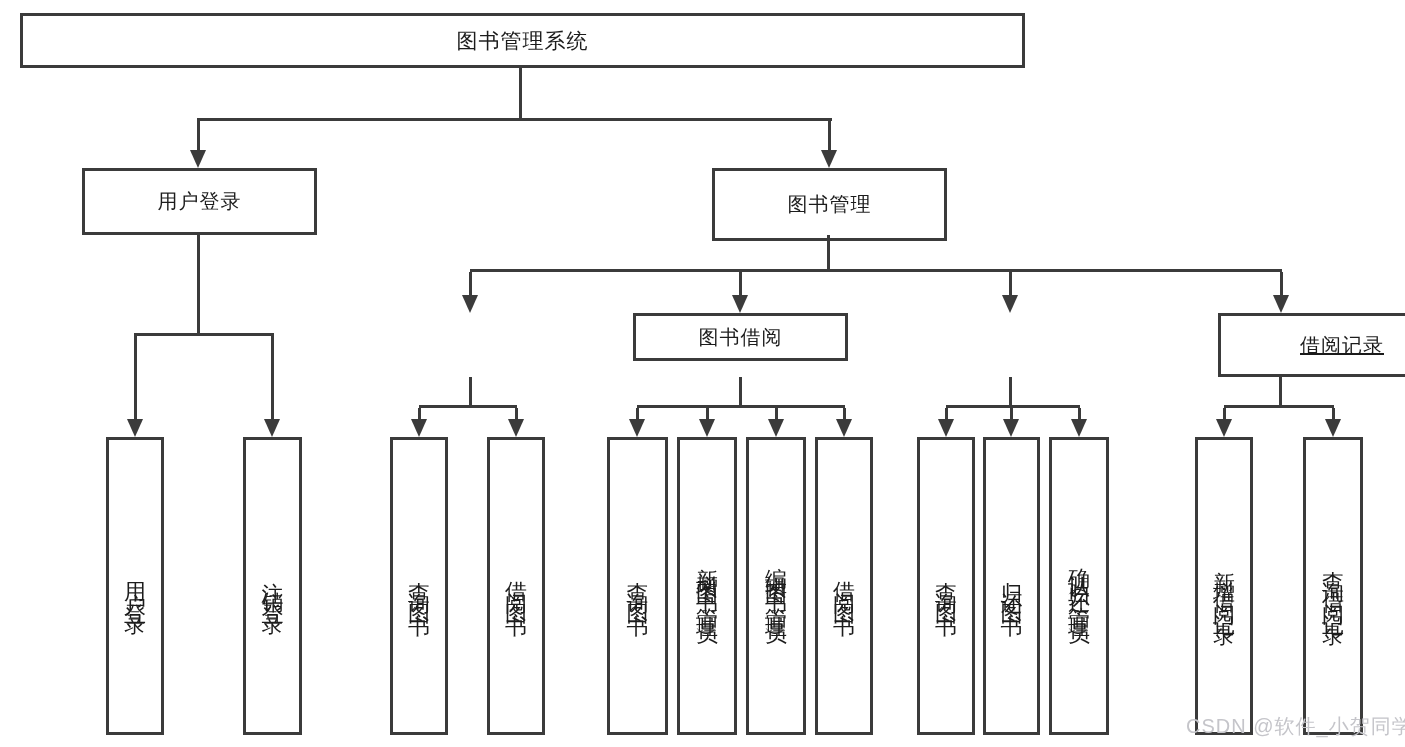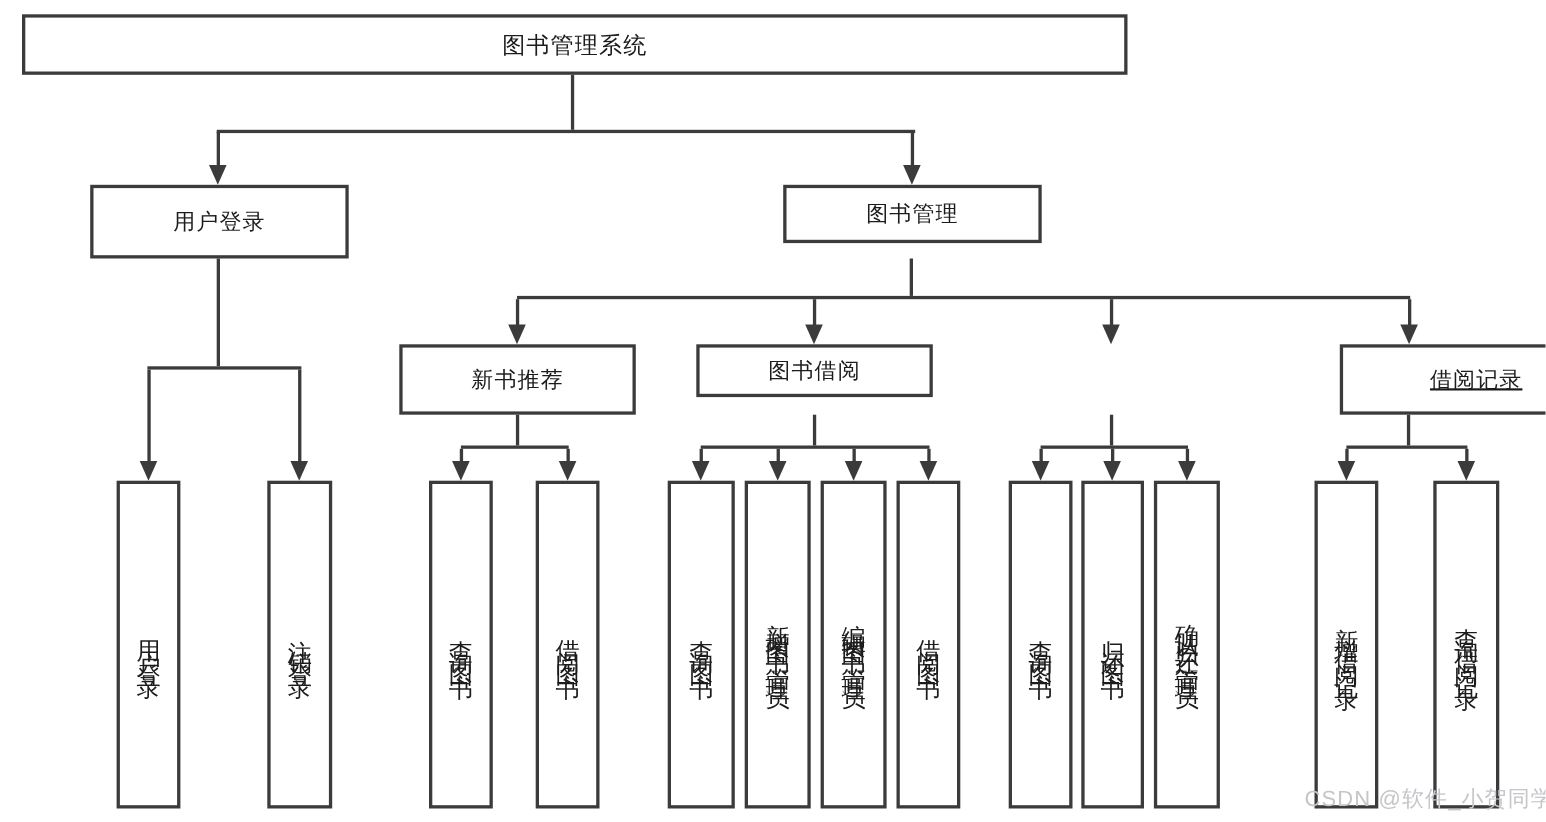--- a/index.html
+++ b/index.html
@@ -55,21 +55,21 @@
       <div class="head"></div>
     </div>
   <div class="arrow" style="left:821px;top:120px;height:48px;">
       <div class="shaft"></div>
       <div class="head"></div>
     </div>
 
   <div class="box" style="left:82px;top:168px;width:235px;height:67px;">
     <span class="hlabel">用户登录</span>
   </div>
-  <div class="box" style="left:712px;top:168px;width:235px;height:53px;">
+  <div class="box" style="left:712px;top:168px;width:235px;height:73px;">
     <span class="hlabel">图书管理</span>
   </div>
 
   <div class="vline" style="left:197px;top:235px;width:3px;height:98px;"></div>
   <div class="hline" style="left:134px;top:333px;width:140px;height:3px;"></div>
   <div class="arrow" style="left:127px;top:336px;height:101px;">
       <div class="shaft"></div>
       <div class="head"></div>
     </div>
   <div class="arrow" style="left:264px;top:336px;height:101px;">
@@ -89,23 +89,20 @@
     </div>
   <div class="arrow" style="left:1002px;top:272px;height:41px;">
       <div class="shaft"></div>
       <div class="head"></div>
     </div>
   <div class="arrow" style="left:1273px;top:272px;height:41px;">
       <div class="shaft"></div>
       <div class="head"></div>
     </div>
 
-  <div class="box" style="left:363px;top:313px;width:215px;height:64px;">
-    <span class="hlabel">新书推荐</span>
-  </div>
   <div class="box" style="left:633px;top:313px;width:215px;height:48px;">
     <span class="hlabel">图书借阅</span>
   </div>
   <div class="box" style="left:1218px;top:313px;width:248px;height:64px;text-decoration:underline;">
     <span class="hlabel">借阅记录</span>
   </div>
 
   <div class="vline" style="left:469px;top:377px;width:3px;height:28px;"></div>
   <div class="hline" style="left:419px;top:405px;width:98px;height:3px;"></div>
   <div class="arrow" style="left:411px;top:408px;height:29px;">

